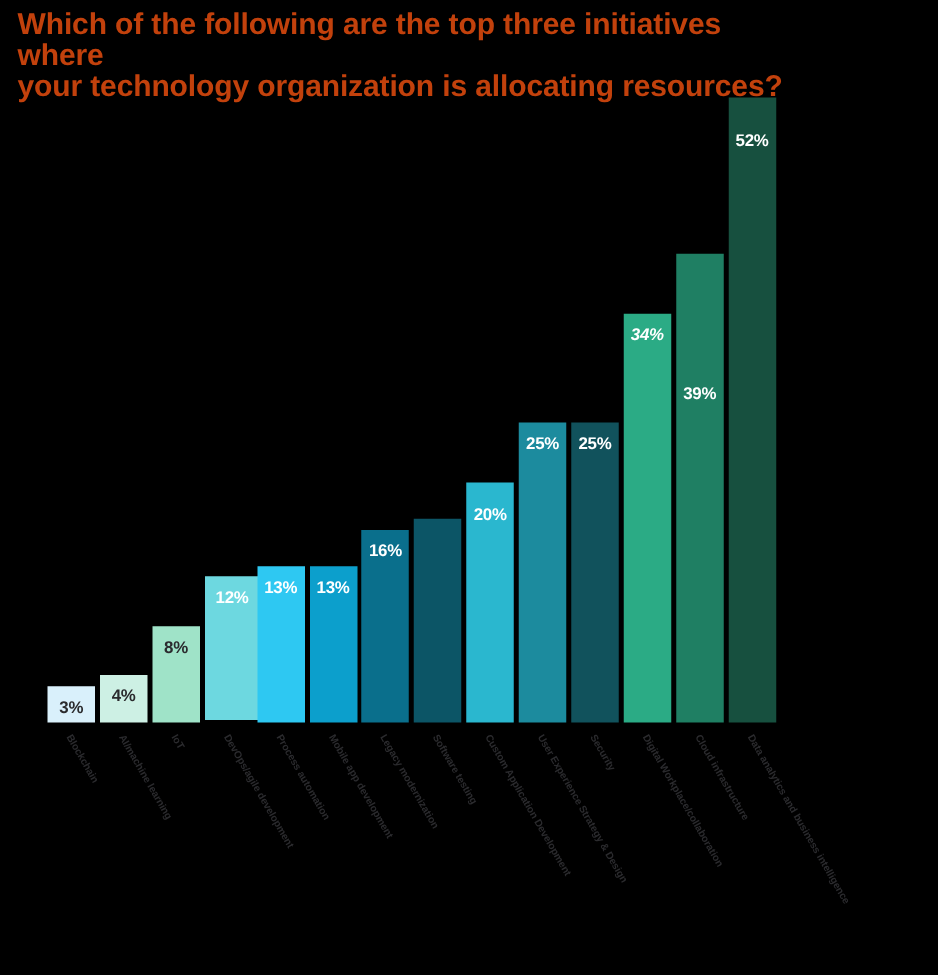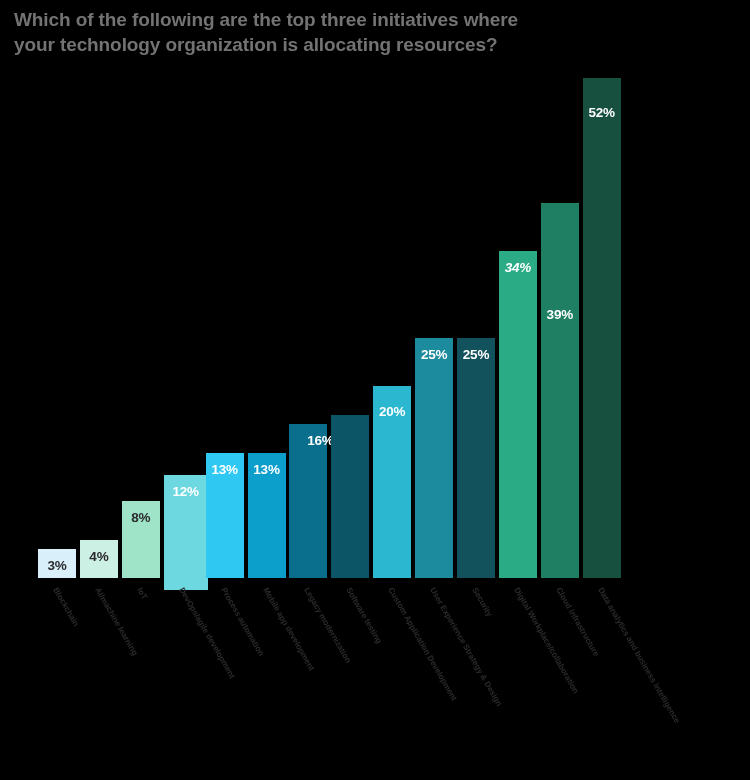--- a/index.html
+++ b/index.html
@@ -21,24 +21,24 @@
     width: 750px;
     height: 780px;
   }
 
   
   #chart-title {
     position: absolute;
     left: 14px;
     top: 7px;
     width: 620px;
-    font-size: 19px;
+    font-size: 24px;
     font-weight: bold;
     line-height: 25px;
-    color: #737373;
+    color: #c2410c;
     letter-spacing: -0.1px;
     white-space: pre-line;
   }
 
   
   #plot-area {
     position: absolute;
     left: 0;
     top: 0;
     width: 750px;
@@ -97,38 +97,38 @@
       <div class="bar-group" style="left: 79.9px; width: 38px; bottom: 202px; height: 38.46px;">
         <div class="bar" style="height: 38.46px; background: rgb(205, 240, 228);"></div>
         <div class="bar-value" style="top: 9px; color: rgb(43, 43, 46);">4%</div>
       </div>
       <div class="tick-label" style="left: 100.9px; top: 586px;">AI/machine learning</div>
       <div class="bar-group" style="left: 121.8px; width: 38px; bottom: 202px; height: 76.92px;">
         <div class="bar" style="height: 76.92px; background: rgb(159, 227, 200);"></div>
         <div class="bar-value" style="top: 9px; color: rgb(43, 43, 46);">8%</div>
       </div>
       <div class="tick-label" style="left: 142.8px; top: 586px;">IoT</div>
-      <div class="bar-group" style="left: 163.7px; width: 44px; bottom: 190px; height: 115.38px; margin-top: 11px;">
+      <div class="bar-group" style="left: 163.7px; width: 44px; bottom: 204px; height: 115.38px; margin-top: 11px;">
         <div class="bar" style="height: 115.38px; background: rgb(109, 216, 224);"></div>
         <div class="bar-value" style="top: 9px; color: rgb(255, 255, 255);">12%</div>
       </div>
       <div class="tick-label" style="left: 184.7px; top: 586px;">DevOps/agile development</div>
       <div class="bar-group" style="left: 205.6px; width: 38px; bottom: 202px; height: 124.995px;">
         <div class="bar" style="height: 124.995px; background: rgb(46, 200, 242);"></div>
         <div class="bar-value" style="top: 9px; color: rgb(255, 255, 255);">13%</div>
       </div>
       <div class="tick-label" style="left: 226.6px; top: 586px;">Process automation</div>
       <div class="bar-group" style="left: 247.5px; width: 38px; bottom: 202px; height: 124.995px;">
         <div class="bar" style="height: 124.995px; background: rgb(12, 159, 204);"></div>
         <div class="bar-value" style="top: 9px; color: rgb(255, 255, 255);">13%</div>
       </div>
       <div class="tick-label" style="left: 268.5px; top: 586px;">Mobile app development</div>
       <div class="bar-group" style="left: 289.4px; width: 38px; bottom: 202px; height: 153.84px;">
         <div class="bar" style="height: 153.84px; background: rgb(10, 111, 140);"></div>
-        <div class="bar-value" style="top: 9px; color: rgb(255, 255, 255); padding-left: 12px;">16%</div>
+        <div class="bar-value" style="top: 9px; color: rgb(255, 255, 255);">16%</div>
       </div>
       <div class="tick-label" style="left: 310.4px; top: 586px;">Legacy modernization</div>
       <div class="bar-group" style="left: 331.3px; width: 38px; bottom: 202px; height: 163.455px;">
         <div class="bar" style="height: 163.455px; background: rgb(12, 85, 102);"></div>
         <div class="bar-value" style="top: 9px; color: rgb(255, 255, 255); margin-left: 45px;">17%</div>
       </div>
       <div class="tick-label" style="left: 352.3px; top: 586px;">Software testing</div>
       <div class="bar-group" style="left: 373.2px; width: 38px; bottom: 202px; height: 183px;">
         <div class="bar" style="height: 192.3px; background: rgb(42, 183, 207);"></div>
         <div class="bar-value" style="top: 9px; color: rgb(255, 255, 255);">20%</div>

